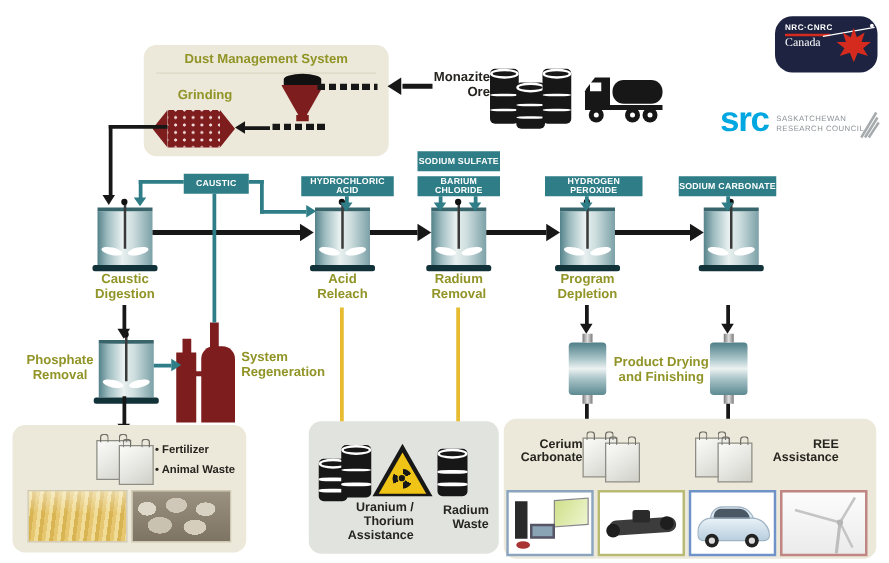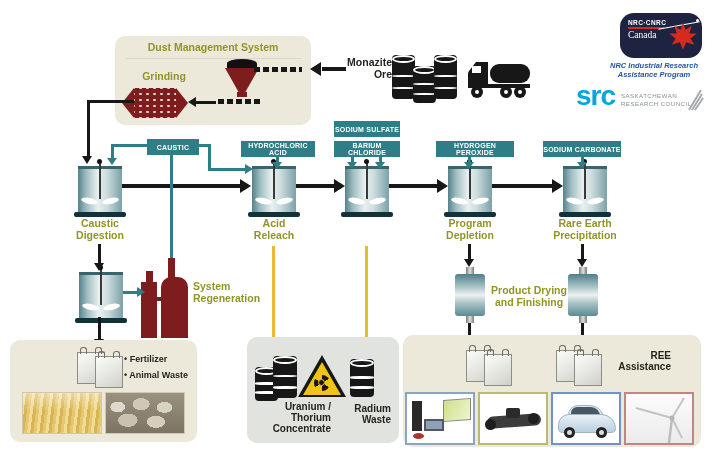--- a/index.html
+++ b/index.html
@@ -157,24 +157,20 @@
   <div class="nrc-box">
     <span class="nrc-word">NRC·CNRC</span>
     <i class="nrc-under"></i>
     <span class="nrc-canada">Canada</span>
     <i class="nrc-swoosh"></i>
     <i class="nrc-star"></i>
     <svg style="position:absolute;right:4px;top:8px;" width="30" height="30" viewBox="0 0 24 24">
       <polygon points="12,1 14,7 19,4 17,10 23,10 18,14 21,19 14.5,17 12,23 9.5,17 3,19 6,14 1,10 7,10 5,4 10,7" fill="#d52b1e"></polygon>
     </svg>
   </div>
-  <div class="nrc-program">
-    <div>NRC Industrial Research</div>
-    <div>Assistance Program</div>
-  </div>
   <div class="src-name">src</div>
   <div class="src-org">
     <div>SASKATCHEWAN</div>
     <div>RESEARCH COUNCIL</div>
   </div>
   <svg class="abs" style="left:686px;top:86px;" width="18" height="26" viewBox="0 0 18 26">
     <path d="M3 24 L15 4 M6 24 L16 8 M9 24 L17 12" stroke="#a6abae" stroke-width="2" fill="none"></path>
   </svg>
 
   <div class="chem" style="left:147px;top:139px;width:52px;">CAUSTIC</div>
@@ -222,22 +218,23 @@
   <div class="vessel" style="left:79px;top:272px;">
       <i class="shaft"></i>
       <i class="ball"></i>
       <i class="blade b1"></i>
       <i class="blade b2"></i>
       <i class="vbase"></i>
     </div>
 
   <div class="olbl" style="left:68px;top:218px;width:64px;">Caustic Digestion</div>
   <div class="olbl" style="left:242px;top:218px;width:64px;">Acid Releach</div>
+  <div class="olbl" style="left:335px;top:218px;width:64px;">Radium Removal</div>
   <div class="olbl" style="left:436px;top:218px;width:68px;">Program Depletion</div>
-  <div class="olbl" style="left:544px;top:218px;width:82px;">Rare Earth Precipitation</div>
+  <div class="olbl" style="left:18px;top:283px;width:60px;">Phosphate Removal</div>
   <div class="olbl" style="left:193px;top:281px;width:76px;text-align:left;">System Regeneration</div>
   <div class="olbl" style="left:489px;top:285px;width:80px;">Product Drying and Finishing</div>
 
   <div class="redshape" style="left:146px;top:271px;width:7px;height:13px;"></div>
   <div class="redshape" style="left:141px;top:282px;width:16px;height:56px;"></div>
   <div class="redshape" style="left:161px;top:277px;width:27px;height:61px;border-radius:10px 10px 0 0;"></div>
   <div class="redshape" style="left:168px;top:258px;width:7px;height:20px;"></div>
   <div class="redshape" style="left:154px;top:297px;width:10px;height:4px;"></div>
 
   <div class="drum" style="left:455px;top:274px;">
@@ -329,24 +326,25 @@
   <div class="abs" style="left:298px;top:355px;width:48px;height:42px;">
     <i class="tri-out"></i>
       <i class="tri-in"></i>
       <i class="trefoil" style="left:16px;top:20px;"></i>
   </div>
   <div class="barrel" style="left:350px;top:359px;width:24px;height:38px;">
       <i class="btop"></i>
       <i class="bs1"></i>
       <i class="bs2"></i>
     </div>
-  <div class="dlbl" style="left:243px;top:401px;width:88px;font-size:10px;">Uranium / Thorium Concentrate</div>
+  <div class="dlbl" style="left:243px;top:401px;width:88px;font-size:10px;">Uranium / Thorium Assistance</div>
   <div class="dlbl" style="left:337px;top:403px;width:54px;font-size:10px;">Radium Waste</div>
 
   <div class="panel cream" style="left:403px;top:335px;width:298px;height:112px;"></div>
+  <div class="dlbl" style="left:406px;top:350px;width:60px;font-size:10px;">Cerium Carbonate</div>
   <div class="bag" style="left:466px;top:350px;">
       <i class="l"></i>
       <i class="r"></i>
     </div>
   <div class="bag" style="left:484px;top:354px;">
       <i class="l"></i>
       <i class="r"></i>
     </div>
   <div class="bag" style="left:556px;top:350px;">
       <i class="l"></i>

